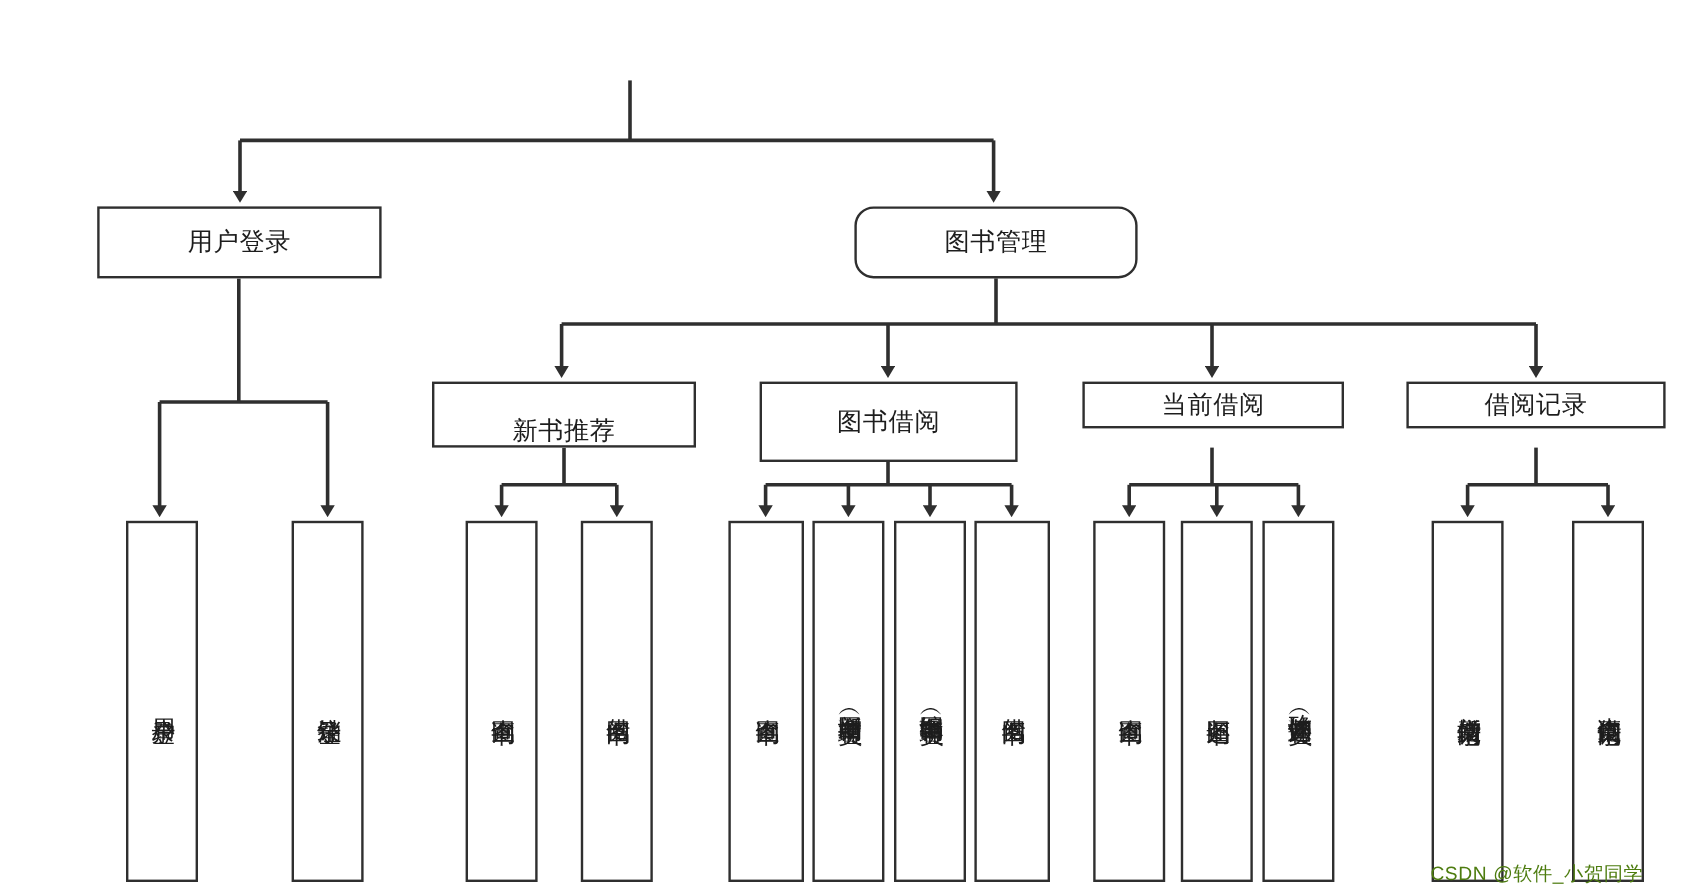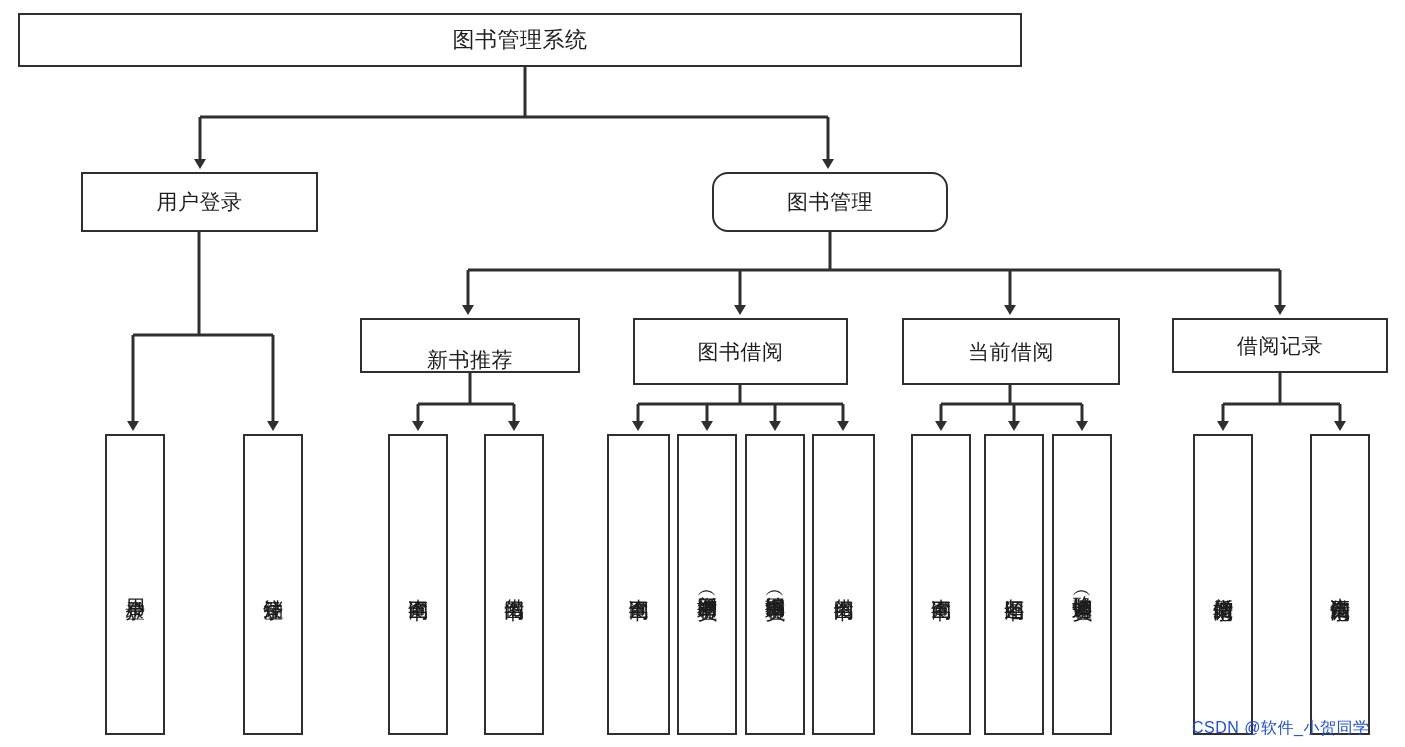--- a/index.html
+++ b/index.html
@@ -53,21 +53,21 @@
     font-size: 20px;
     line-height: 1.28;
     letter-spacing: 1px;
     white-space: nowrap;
     color: #1d1d1d;
     text-align: center;
   }
   .watermark {
     position: absolute;
     font-size: 16px;
-    color: #1d4ed8;
+    color: #4d7c0f;
     white-space: nowrap;
     letter-spacing: 0.5px;
   }
 </style>
 </head>
 <body>
 
 <div id="canvas">
 
   <svg class="connectors" viewBox="0 0 1405 747" xmlns="http://www.w3.org/2000/svg">
@@ -113,45 +113,42 @@
       <path d="M1014,404 L1014,422" marker-end="url(#arrow)"></path>
       <path d="M1082,404 L1082,422" marker-end="url(#arrow)"></path>
 
       <path d="M1280,373 L1280,404"></path>
       <path d="M1223,404 L1340,404"></path>
       <path d="M1223,404 L1223,422" marker-end="url(#arrow)"></path>
       <path d="M1340,404 L1340,422" marker-end="url(#arrow)"></path>
     </g>
   </svg>
 
-  <div class="node horiz root" style="left:18px; top:13px; width:1004px; height:54px;">
-    <span>图书管理系统</span>
-  </div>
 
   <div class="node horiz" style="left:81px; top:172px; width:237px; height:60px;">
     <span>用户登录</span>
   </div>
 
   <div class="node horiz" style="left:712px; top:172px; width:236px; height:60px;border-radius:16px;">
     <span>图书管理</span>
   </div>
 
   <div class="node horiz" style="left:360px; top:318px; width:220px; height:55px;align-items:flex-end;">
     <span>新书推荐</span>
   </div>
 
   <div class="node horiz" style="left:633px; top:318px; width:215px; height:67px;">
     <span>图书借阅</span>
   </div>
 
-  <div class="node horiz" style="left:902px; top:318px; width:218px; height:67px;align-items:center;">
+  <div class="node horiz" style="left:902px; top:318px; width:218px; height:39px;align-items:center;">
     <span>当前借阅</span>
   </div>
 
-  <div class="node horiz" style="left:1172px; top:318px; width:216px; height:55px;">
+  <div class="node horiz" style="left:1172px; top:318px; width:216px; height:39px;">
     <span>借阅记录</span>
   </div>
 
   <div class="node leaf" style="left:105px; top:434px; width:60px; height:301px;">
     <span class="vtext">用户登录</span>
   </div>
 
   <div class="node leaf" style="left:243px; top:434px; width:60px; height:301px;">
     <span class="vtext">注销登录</span>
   </div>

